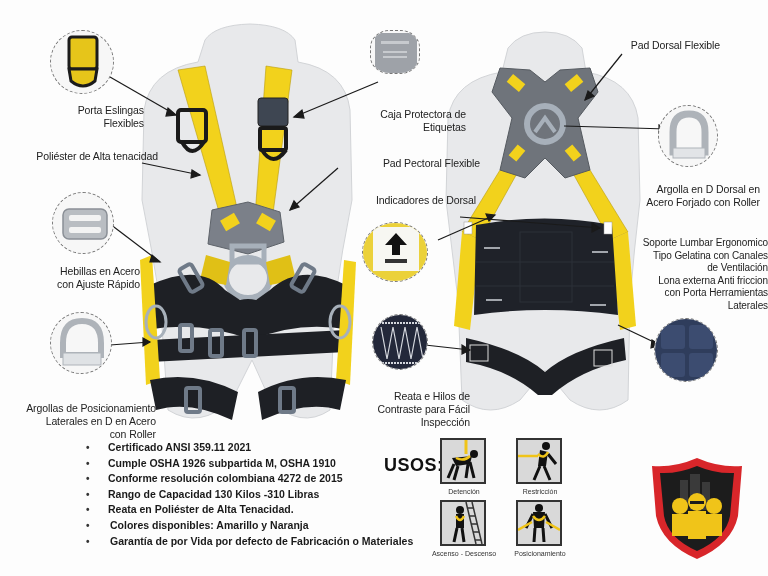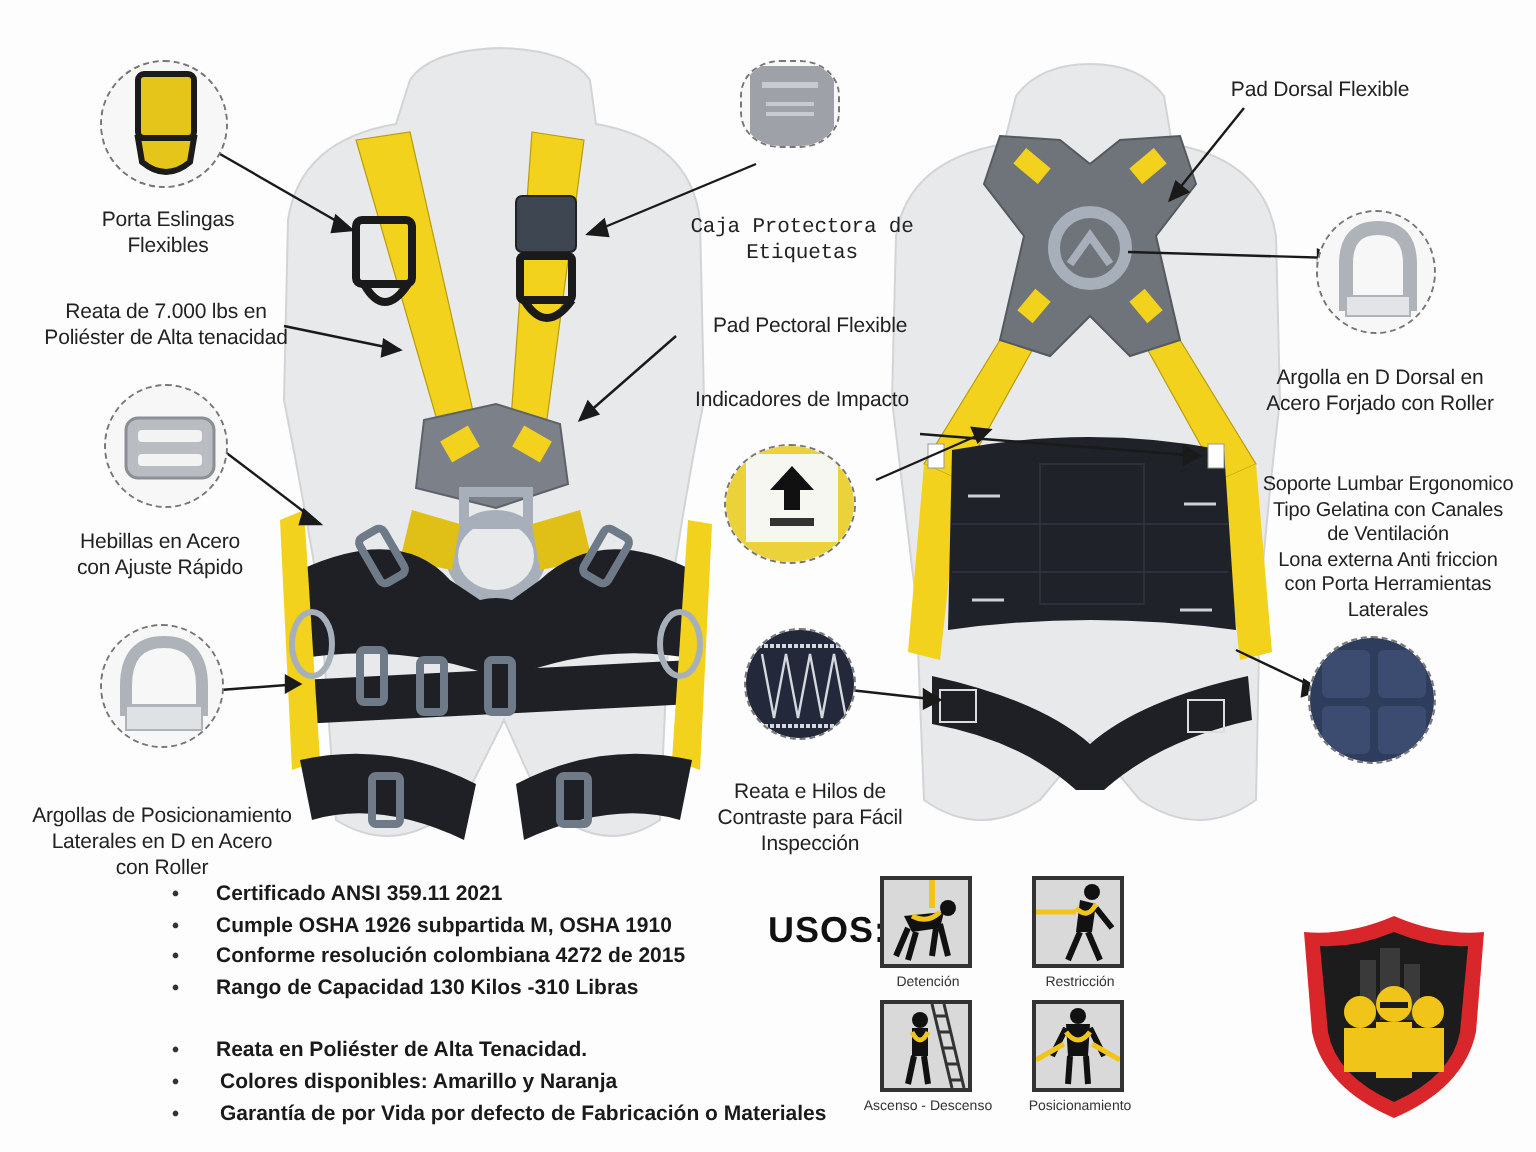--- a/index.html
+++ b/index.html
@@ -1,18 +1,18 @@
 <!DOCTYPE html>
 <html><head>
 <meta charset="utf-8">
 <style>
   * { box-sizing: border-box; margin: 0; padding: 0; }
   body { width: 768px; height: 576px; background: #ffffff; font-family: "Liberation Sans", sans-serif; color: #222; position: relative; overflow: hidden; }
   .canvas { position: absolute; left: 0; top: 0; width: 768px; height: 576px; background: #fdfdfd; }
-  .label { position: absolute; font-size: 10.5px; line-height: 13px; color: #222; text-align: center; letter-spacing: -0.1px; }
+  .label { position: absolute; font-size: 10.5px; line-height: 13px; color: #222; text-align: right; letter-spacing: -0.1px; }
   .callout { position: absolute; border-radius: 50%; border: 1px dashed #777; background: #f7f7f7; overflow: hidden; }
   svg.overlay { position: absolute; left: 0; top: 0; width: 768px; height: 576px; pointer-events: none; }
   .specs { position: absolute; left: 86px; top: 440px; font-size: 10.5px; font-weight: bold; line-height: 15.6px; color: #1a1a1a; }
   .specs li { list-style: none; position: relative; padding-left: 22px; }
   .specs li::before { content: "•"; position: absolute; left: 0; top: 0; font-size: 10px; color: #333; }
   .usos-title { position: absolute; left: 384px; top: 455px; font-size: 18px; font-weight: bold; color: #111; letter-spacing: 0.5px; }
   .uso { position: absolute; width: 46px; height: 46px; border: 2px solid #333; background: #d9d9d9; }
   .uso-cap { position: absolute; font-size: 7px; color: #333; text-align: center; width: 80px; }
   .logo { position: absolute; left: 650px; top: 456px; width: 95px; height: 105px; }
 </style>
@@ -185,38 +185,37 @@
       <rect x="6" y="34" width="24" height="24" rx="3" fill="#3c4c70"></rect>
       <rect x="34" y="34" width="24" height="24" rx="3" fill="#3c4c70"></rect>
     </svg>
   </div>
 
   <div class="label" style="left:24px;top:104px;width:120px;">
     <div>Porta Eslingas</div>
     <div>Flexibles</div>
   </div>
   <div class="label" style="left:8px;top:150px;width:150px;">
-    <div>Reata de 7.000 lbs en</div>
     <div>Poliéster de Alta tenacidad</div>
   </div>
   <div class="label" style="left:20px;top:265px;width:120px;">
     <div>Hebillas en Acero</div>
     <div>con Ajuste Rápido</div>
   </div>
   <div class="label" style="left:6px;top:386px;width:150px;margin-top:16px;">
     <div>Argollas de Posicionamiento</div>
     <div>Laterales en D en Acero</div>
     <div>con Roller</div>
   </div>
-  <div class="label" style="left:336px;top:108px;width:130px;font-family:Liberation Mono, monospace;">
+  <div class="label" style="left:336px;top:108px;width:130px;">
     <div>Caja Protectora de</div>
     <div>Etiquetas</div>
   </div>
   <div class="label" style="left:330px;top:157px;width:150px;">Pad Pectoral Flexible</div>
-  <div class="label" style="left:326px;top:194px;width:150px;">Indicadores de Impacto</div>
+  <div class="label" style="left:326px;top:194px;width:150px;">Indicadores de Dorsal</div>
   <div class="label" style="left:340px;top:390px;width:130px;">
     <div>Reata e Hilos de</div>
     <div>Contraste para Fácil</div>
     <div>Inspección</div>
   </div>
 
   <div class="label" style="left:600px;top:39px;width:120px;">Pad Dorsal Flexible</div>
   <div class="label" style="left:620px;top:183px;width:140px;">
     <div>Argolla en D Dorsal en</div>
     <div>Acero Forjado con Roller</div>
@@ -228,21 +227,21 @@
     <div>Lona externa Anti friccion</div>
     <div>con Porta Herramientas</div>
     <div>Laterales</div>
   </div>
 
   <ul class="specs">
     <li>Certificado ANSI 359.11 2021</li>
     <li>Cumple OSHA 1926 subpartida M, OSHA 1910</li>
     <li>Conforme resolución colombiana 4272 de 2015</li>
     <li>Rango de Capacidad 130 Kilos -310 Libras</li>
-    <li style="margin-top:16px;">Reata en Poliéster de Alta Tenacidad.</li>
+    <li style="margin-top:0;">Reata en Poliéster de Alta Tenacidad.</li>
     <li style="padding-left:24px;">Colores disponibles: Amarillo y Naranja</li>
     <li style="padding-left:24px;">Garantía de por Vida por defecto de Fabricación o Materiales</li>
   </ul>
 
   <div class="usos-title">USOS:</div>
 
   <div class="uso" style="left:440px;top:438px;">
     <svg width="42" height="42" viewBox="0 0 42 42">
       <line x1="24" y1="0" x2="24" y2="14" stroke="#f0c419" stroke-width="3"></line>
       <circle cx="32" cy="14" r="4" fill="#111"></circle>

